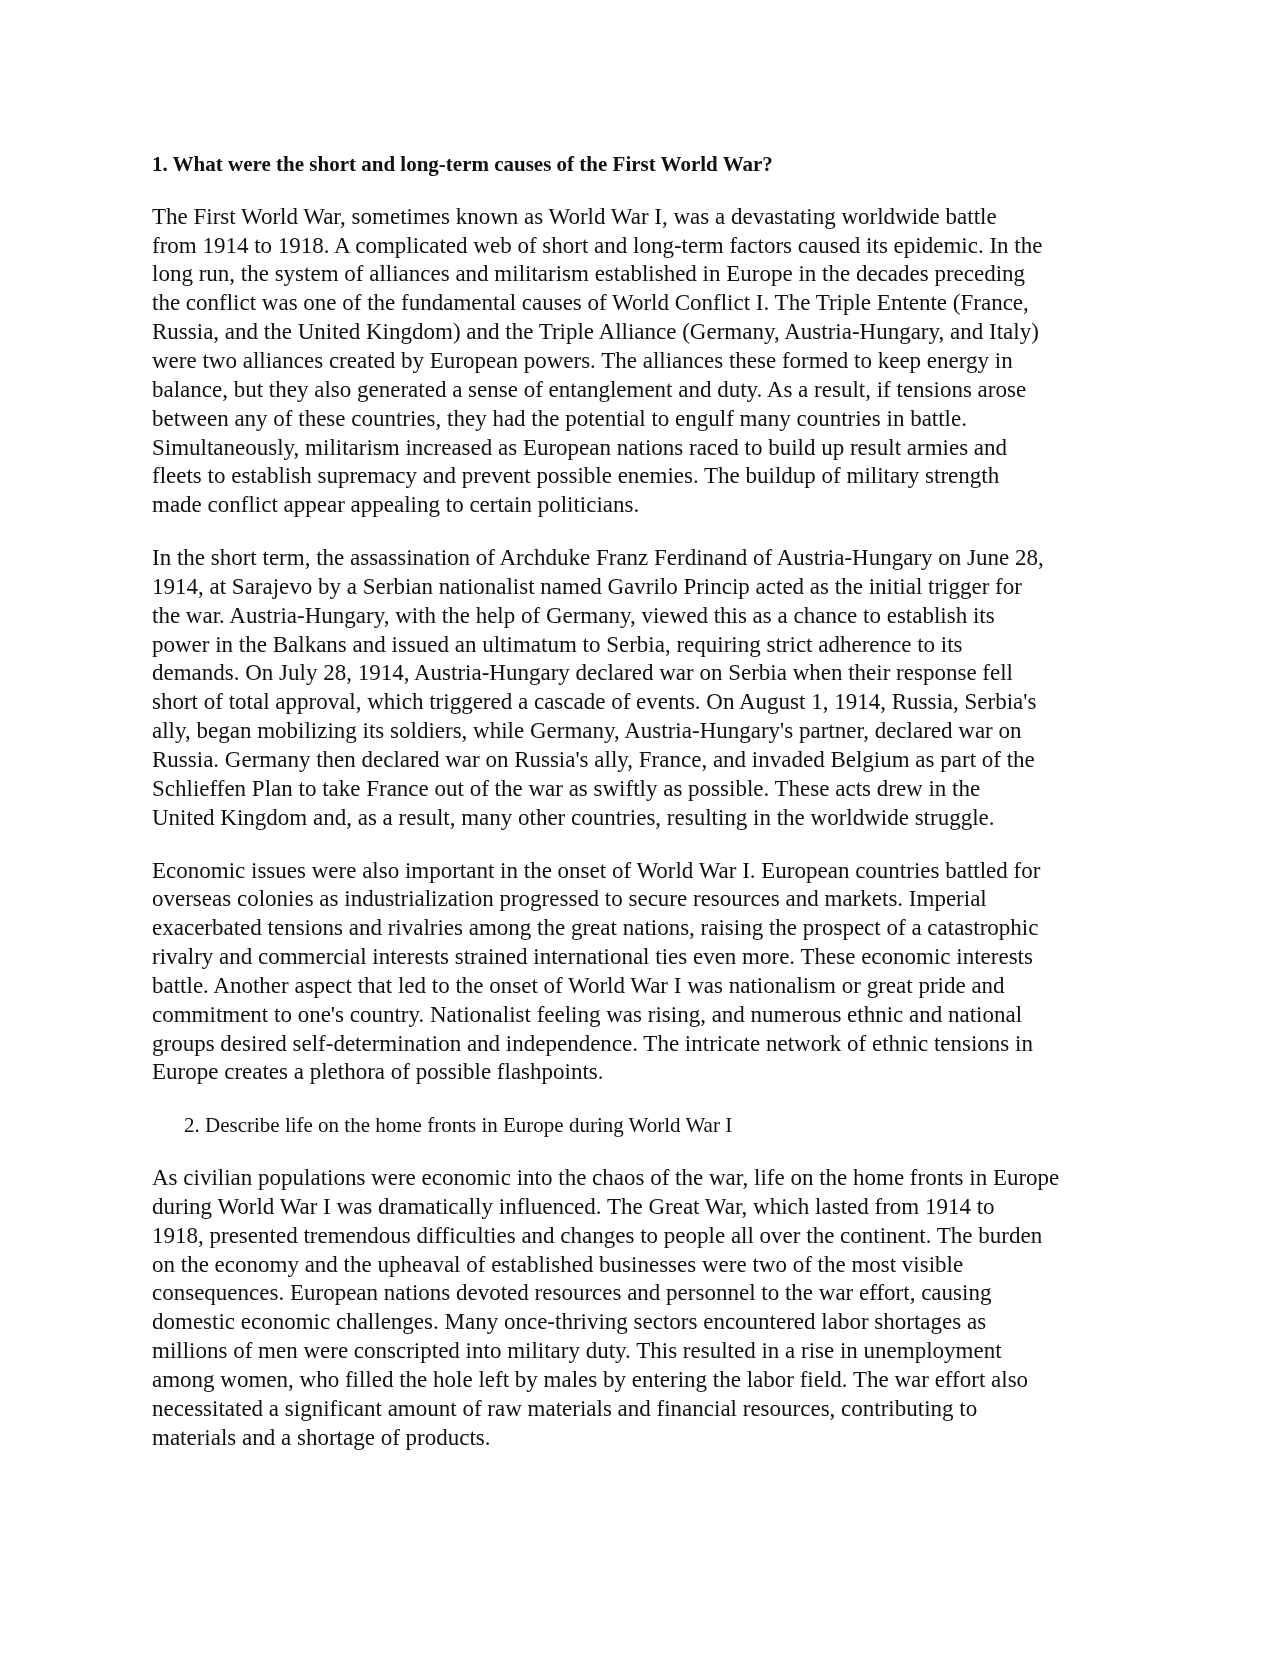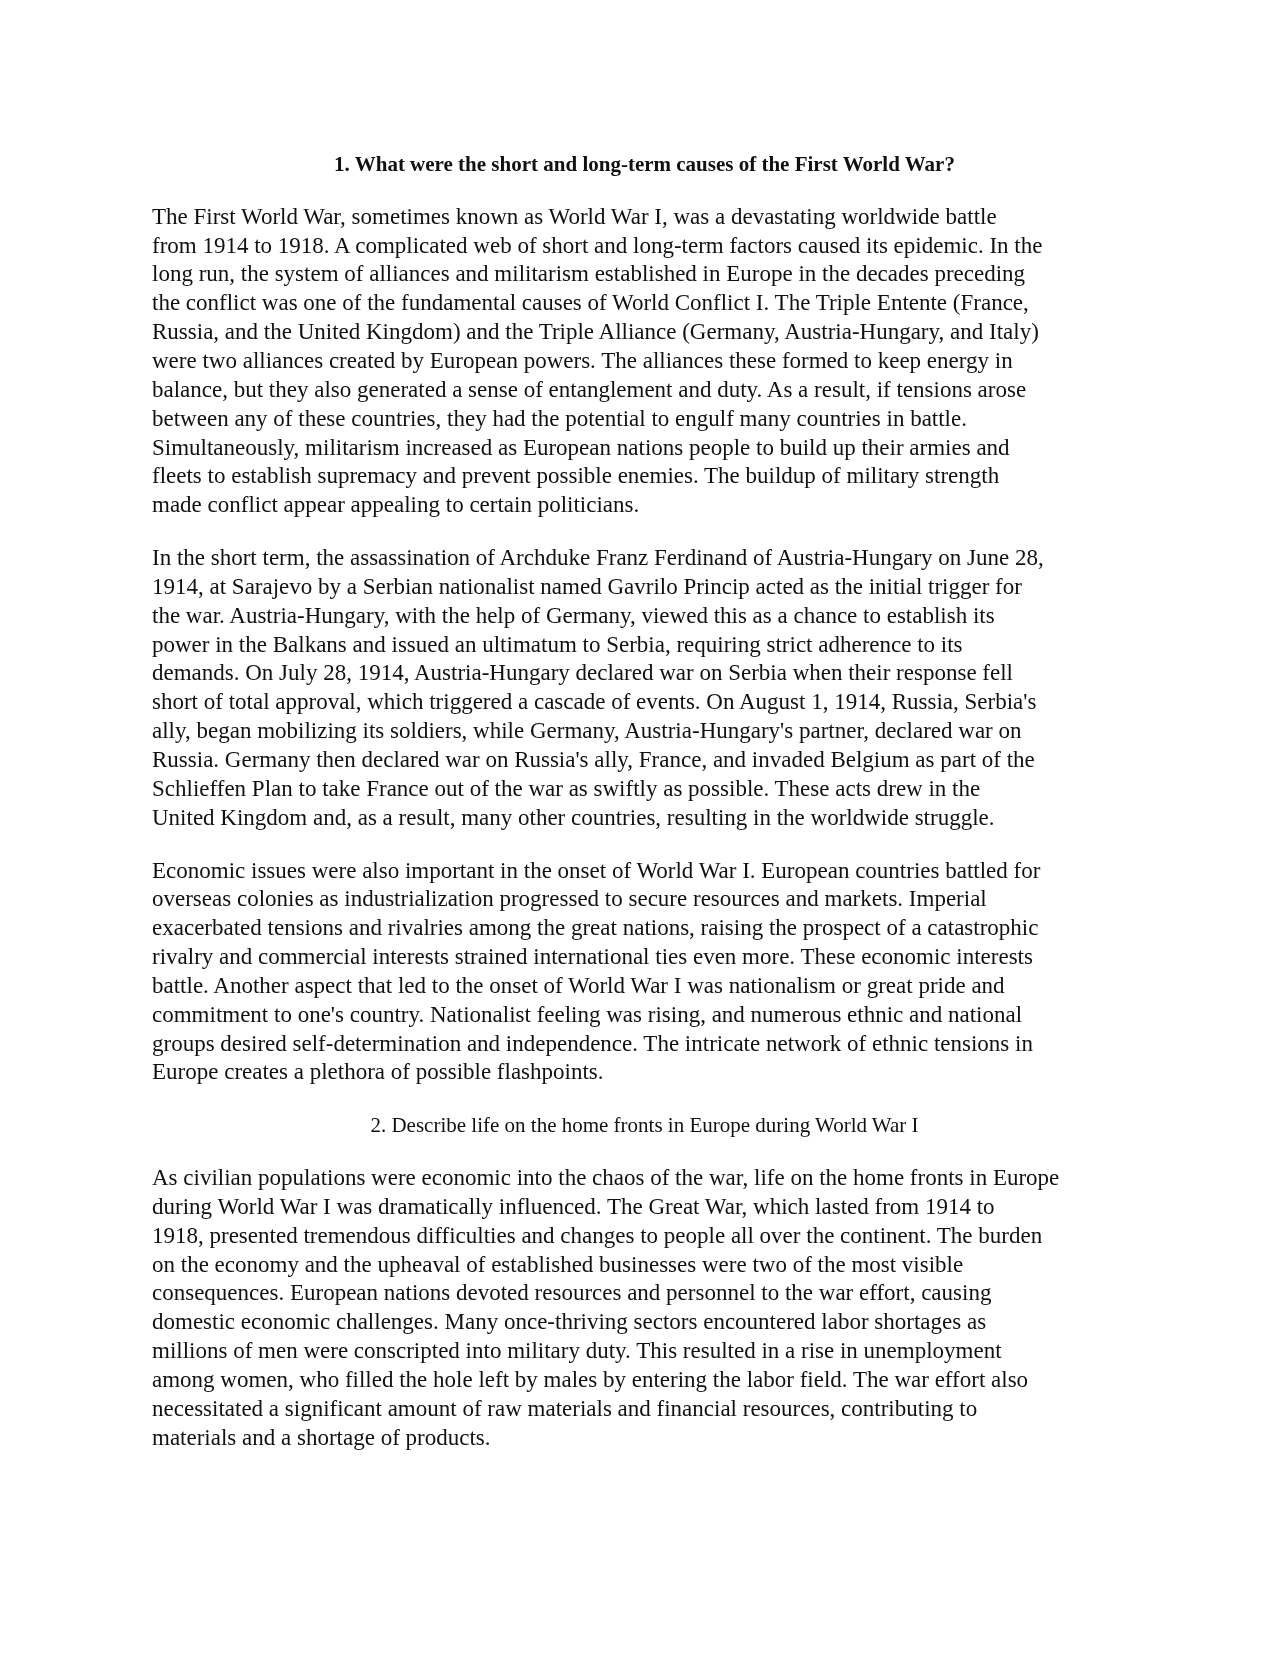--- a/index.html
+++ b/index.html
@@ -18,21 +18,20 @@
     .page {
       position: absolute;
       left: 152px;
       top: 150px;
       width: 985px;
     }
     .heading {
       font-size: 21px;
       line-height: 28.8px;
       margin: 0 0 24px 0;
-      text-align: center;
     }
     .heading.bold {
       font-weight: bold;
     }
     .para {
       font-size: 23px;
       line-height: 28.85px;
       margin: 0 0 24px 0;
       white-space: normal;
     }
@@ -51,21 +50,21 @@
 
     <p class="para">
       <span class="line">The First World War, sometimes known as World War I, was a devastating worldwide battle</span>
       <span class="line">from 1914 to 1918. A complicated web of short and long-term factors caused its epidemic. In the</span>
       <span class="line">long run, the system of alliances and militarism established in Europe in the decades preceding</span>
       <span class="line">the conflict was one of the fundamental causes of World Conflict I. The Triple Entente (France,</span>
       <span class="line">Russia, and the United Kingdom) and the Triple Alliance (Germany, Austria-Hungary, and Italy)</span>
       <span class="line">were two alliances created by European powers. The alliances these formed to keep energy in</span>
       <span class="line">balance, but they also generated a sense of entanglement and duty. As a result, if tensions arose</span>
       <span class="line">between any of these countries, they had the potential to engulf many countries in battle.</span>
-      <span class="line">Simultaneously, militarism increased as European nations people to build up their armies and</span>
+      <span class="line">Simultaneously, militarism increased as European nations raced to build up result armies and</span>
       <span class="line">fleets to establish supremacy and prevent possible enemies. The buildup of military strength</span>
       <span class="line">made conflict appear appealing to certain politicians.</span>
     </p>
 
     <p class="para">
       <span class="line">In the short term, the assassination of Archduke Franz Ferdinand of Austria-Hungary on June 28,</span>
       <span class="line">1914, at Sarajevo by a Serbian nationalist named Gavrilo Princip acted as the initial trigger for</span>
       <span class="line">the war. Austria-Hungary, with the help of Germany, viewed this as a chance to establish its</span>
       <span class="line">power in the Balkans and issued an ultimatum to Serbia, requiring strict adherence to its</span>
       <span class="line">demands. On July 28, 1914, Austria-Hungary declared war on Serbia when their response fell</span>
@@ -82,21 +81,21 @@
       <span class="line">exacerbated tensions and rivalries among the great nations, raising the prospect of a catastrophic</span>
       <span class="line">rivalry and commercial interests strained international ties even more. These economic interests</span>
       <span class="line">battle. Another aspect that led to the onset of World War I was nationalism or great pride and</span>
       <span class="line">commitment to one's country. Nationalist feeling was rising, and numerous ethnic and national</span>
       <span class="line">groups desired self-determination and independence. The intricate network of ethnic tensions in</span>
       <span class="line">Europe creates a plethora of possible flashpoints.</span>
     </p>
   </div>
 
   <div>
-    <h2 class="heading" style="font-weight: normal;">2. Describe life on the home fronts in Europe during World War I</h2>
+    <h2 class="heading" style="font-weight: normal; margin-left: 32px;">2. Describe life on the home fronts in Europe during World War I</h2>
 
     <p class="para">
       <span class="line">As civilian populations were economic into the chaos of the war, life on the home fronts in Europe</span>
       <span class="line">during World War I was dramatically influenced. The Great War, which lasted from 1914 to</span>
       <span class="line">1918, presented tremendous difficulties and changes to people all over the continent. The burden</span>
       <span class="line">on the economy and the upheaval of established businesses were two of the most visible</span>
       <span class="line">consequences. European nations devoted resources and personnel to the war effort, causing</span>
       <span class="line">domestic economic challenges. Many once-thriving sectors encountered labor shortages as</span>
       <span class="line">millions of men were conscripted into military duty. This resulted in a rise in unemployment</span>
       <span class="line">among women, who filled the hole left by males by entering the labor field. The war effort also</span>

